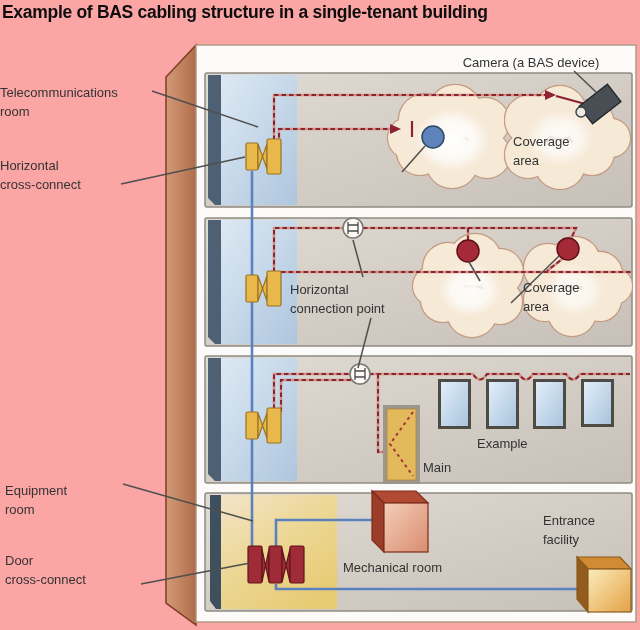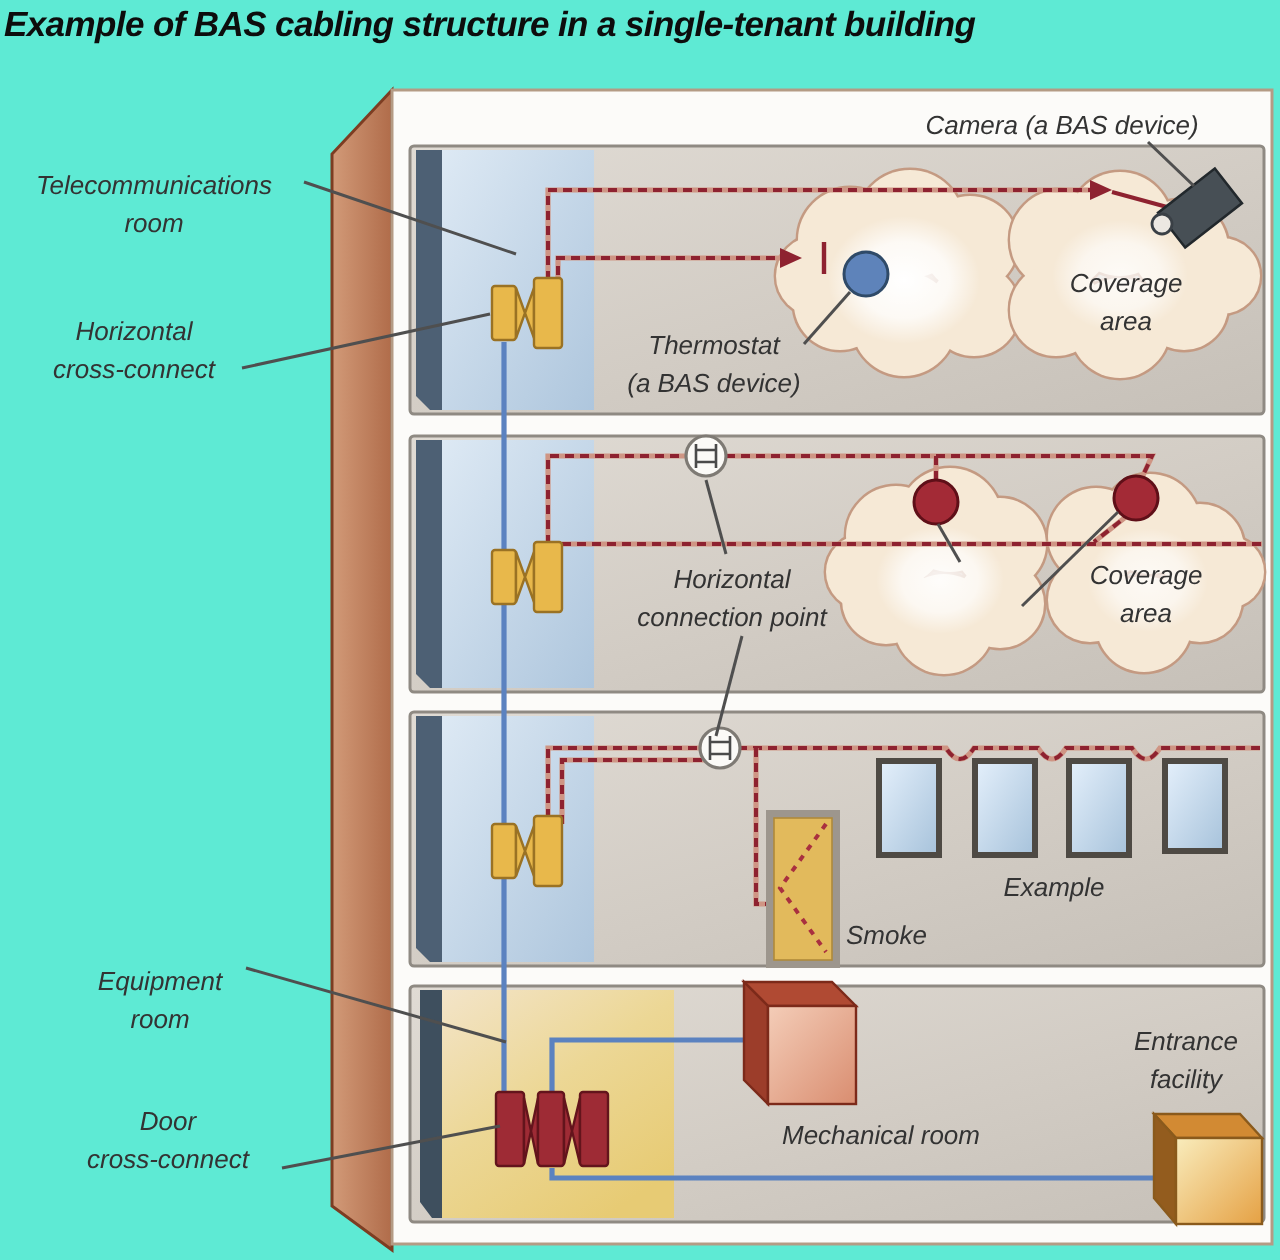--- a/index.html
+++ b/index.html
@@ -1,20 +1,20 @@
 <!DOCTYPE html>
 <html><head>
 <meta charset="utf-8">
 <style>
   html,body{margin:0;padding:0;background:#fff;}
-  #stage{position:relative;width:640px;height:630px;background:#5eead4;overflow:hidden;
-         font-family:"Liberation Sans",sans-serif;font-style:italic;}
+  #stage{position:relative;width:640px;height:630px;background:#fca5a5;overflow:hidden;
+         font-family:"Liberation Sans",sans-serif;}
   #diagram-svg{position:absolute;left:0;top:0;}
   .lbl{position:absolute;font-size:13px;line-height:19px;color:#333;white-space:pre-line;}
-  .ctr{text-align:center;}
+  .ctr{}
   .rgt{text-align:center;}
   #title{position:absolute;left:2px;top:2px;width:636px;font-size:17.5px;font-weight:bold;
          color:#0d0d0d;letter-spacing:-0.3px;}
   .cs{fill:#f6e9d6;stroke:#c49a82;stroke-width:2.4;}
   .cf{fill:#f6e9d6;}
   .redU{stroke:#cf9584;stroke-width:2.6;fill:none;}
   .redD{stroke:#8e2230;stroke-width:2;fill:none;stroke-dasharray:4.5 3;}
   .blue{stroke:#5b82c0;stroke-width:2.6;fill:none;}
   .ptr{stroke:#4f4f4f;stroke-width:1.5;fill:none;}
   .ycc{fill:#e8b84b;stroke:#9a7224;stroke-width:1.2;}
@@ -280,31 +280,29 @@
     <path class="ptr" d="M141,584 L250,563"></path>
   </g>
 </svg>
 
 <div id="title">Example of BAS cabling structure in a single-tenant building</div>
 <div class="lbl rgt" style="left:430px;top:53px;width:202px;">Camera (a BAS device)</div>
 <div class="lbl ctr" style="left:0px;top:83px;width:154px;">Telecommunications
 room</div>
 <div class="lbl ctr" style="left:0px;top:156px;width:134px;">Horizontal
 cross-connect</div>
-<div class="lbl ctr" style="left:282px;top:163px;width:150px;">Thermostat
-(a BAS device)</div>
 <div class="lbl ctr" style="left:513px;top:132px;width:100px;">Coverage
 area</div>
 <div class="lbl ctr" style="left:290px;top:280px;width:152px;">Horizontal
 connection point</div>
 <div class="lbl ctr" style="left:523px;top:278px;width:100px;">Coverage
 area</div>
 <div class="lbl ctr" style="left:477px;top:434px;width:100px;">Example</div>
-<div class="lbl" style="left:423px;top:458px;width:60px;">Smoke</div>
+<div class="lbl" style="left:423px;top:458px;width:60px;">Main</div>
 <div class="lbl ctr" style="left:5px;top:481px;width:150px;">Equipment
 room</div>
 <div class="lbl ctr" style="left:5px;top:551px;width:158px;">Door
 cross-connect</div>
-<div class="lbl" style="left:343px;top:558px;width:150px;margin-left:48px;">Mechanical room</div>
+<div class="lbl" style="left:343px;top:558px;width:150px;">Mechanical room</div>
 <div class="lbl ctr" style="left:543px;top:511px;width:100px;">Entrance
 facility</div>
 
 </div>
 
 </body></html>

